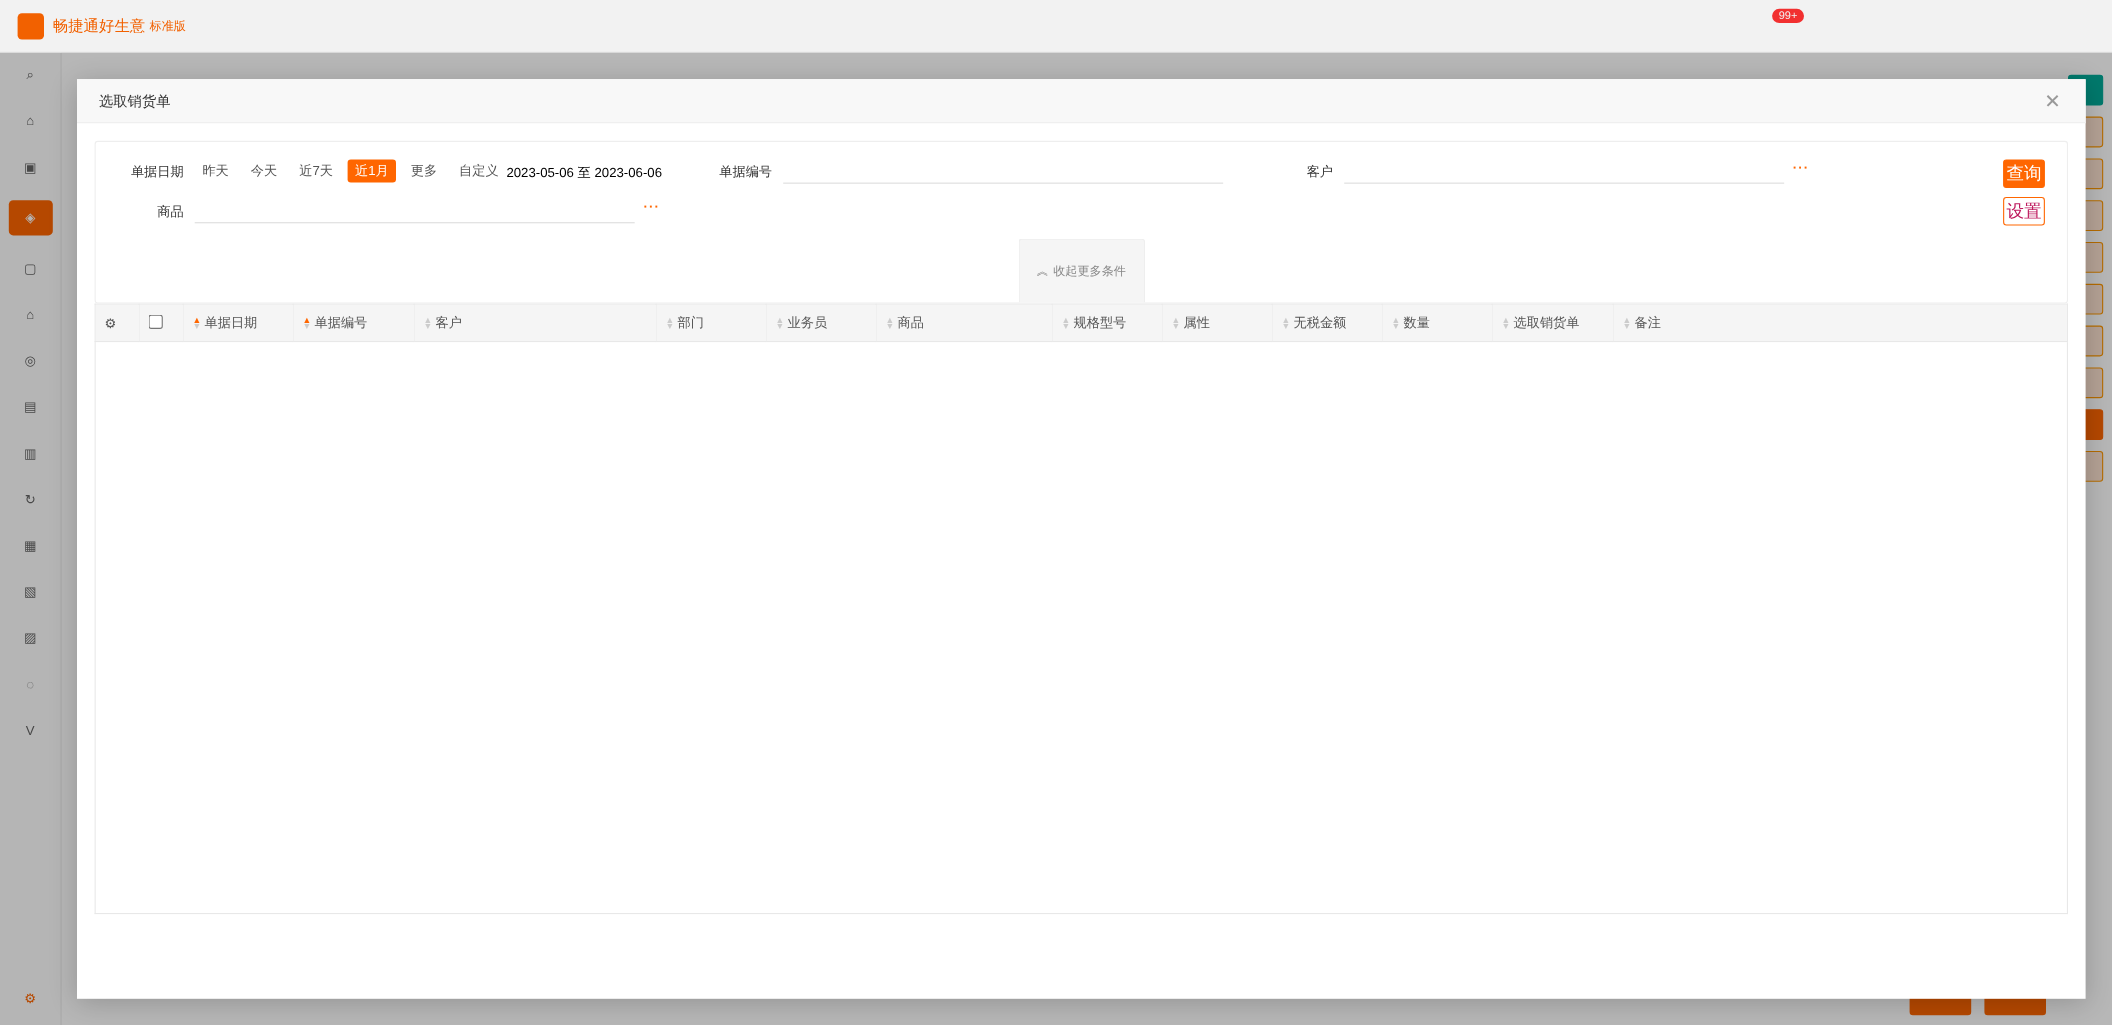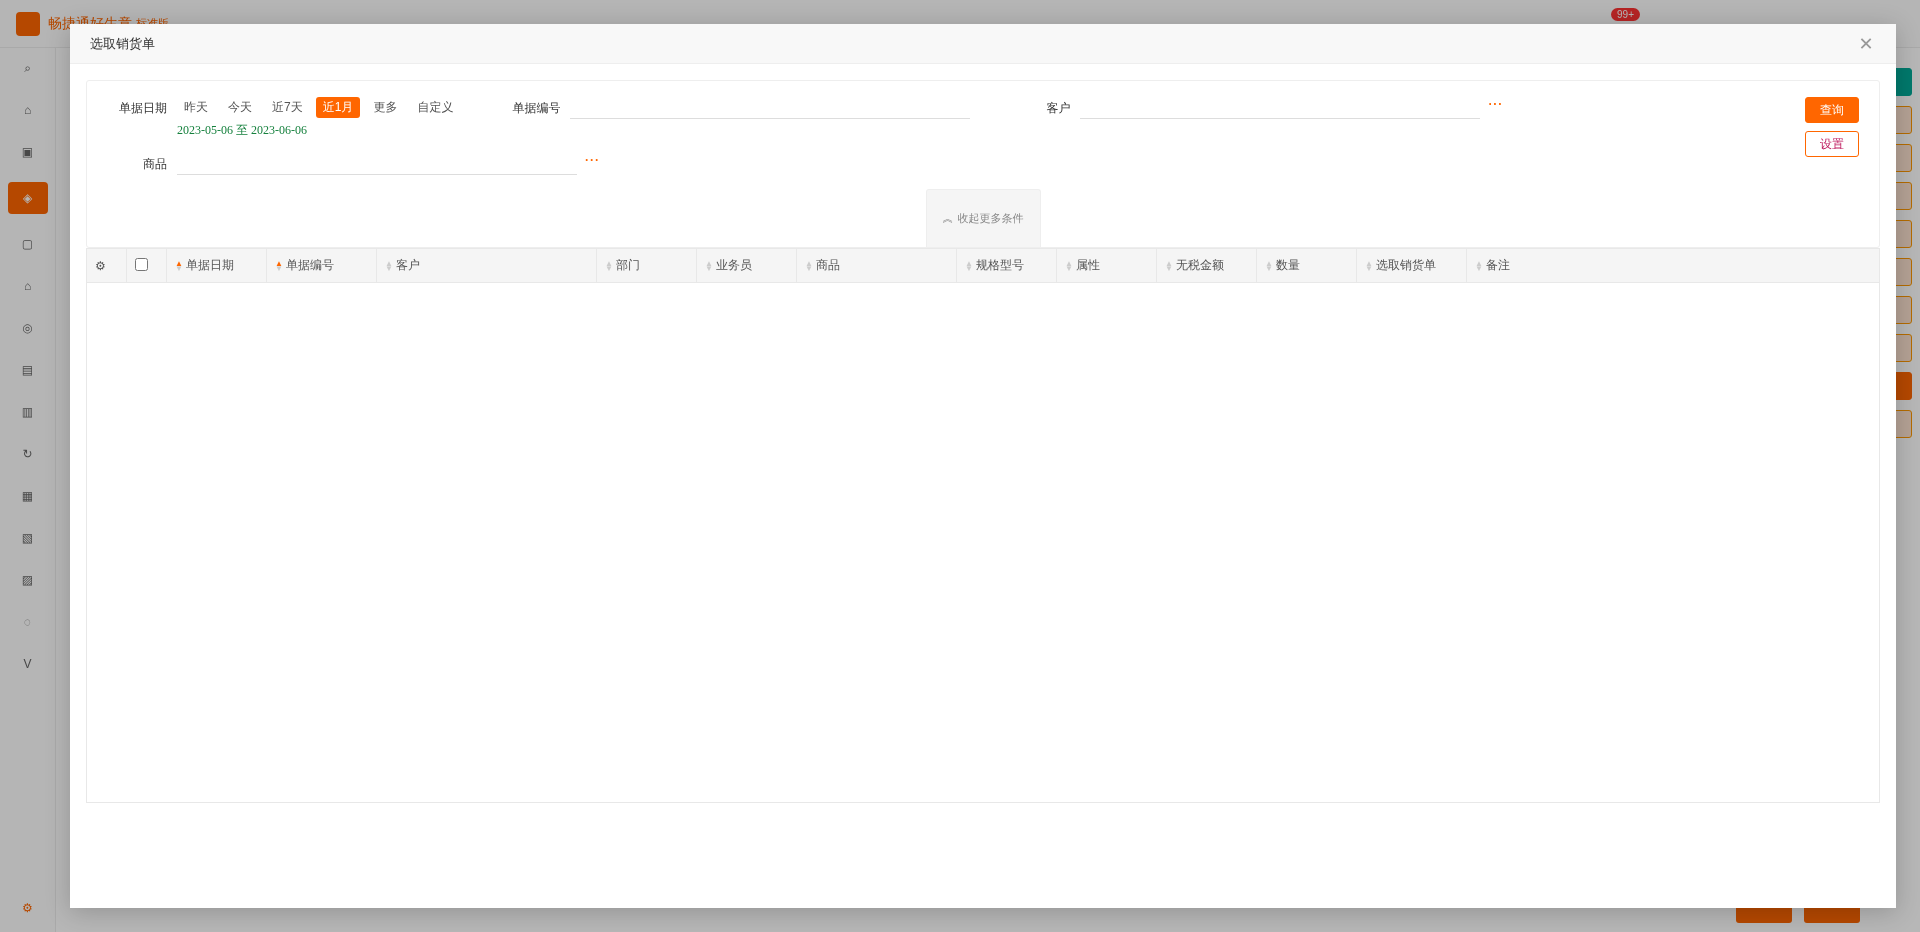--- a/index.html
+++ b/index.html
@@ -17,43 +17,43 @@
 .bg-sidebar .sb-item.active { background: #f60; color: #fff; border-radius: 4px; width: 40px; height: 32px; }
 .bg-sidebar .sb-settings { margin-top: auto; margin-bottom: 12px; color: #f60; }
 .bg-right-rail { position: absolute; right: 0; top: 60px; width: 48px; display: flex; flex-direction: column; gap: 10px; padding: 8px; }
 .bg-right-rail .rr-btn { height: 28px; background: #ffe4d1; border: 1px solid #f90; border-radius: 3px; }
 .bg-right-rail .rr-btn.green { background: #0a9; border-color: #0a9; }
 .bg-right-rail .rr-btn.orange { background: #f60; border-color: #f60; }
 .bg-bottom-bar { position: absolute; bottom: 0; right: 0; height: 48px; width: 220px; display: flex; align-items: center; justify-content: flex-end; padding-right: 60px; gap: 12px; }
 .bg-bottom-bar .bb-btn { height: 30px; width: 56px; background: #f60; border-radius: 3px; }
 
 
-.overlay { position: absolute; inset: 0; background: rgba(0,0,0,0.25); }
+.overlay { position: absolute; inset: 0; background: rgba(0,0,0,0.25); margin-top: 48px; }
 .modal { position: absolute; left: 70px; top: 24px; right: 24px; bottom: 24px; background: #fff; box-shadow: 0 4px 24px rgba(0,0,0,0.2); display: flex; flex-direction: column; }
 .modal-header { height: 40px; background: #f8f8f8; border-bottom: 1px solid #eee; display: flex; align-items: center; padding: 0 20px; }
 .modal-title { font-size: 13px; color: #333; }
 .modal-close { margin-left: auto; cursor: pointer; color: #999; font-size: 18px; width: 20px; text-align: center; }
 .modal-body { flex: 1; overflow: auto; padding: 16px; }
 .modal-footer { height: 56px; border-top: 1px solid #eee; display: flex; align-items: center; justify-content: flex-end; padding: 0 24px; gap: 12px; }
 
 
 .filter-panel { border: 1px solid #eee; border-radius: 3px; padding: 16px 20px 0; position: relative; }
 .filter-row { display: flex; flex-wrap: wrap; gap: 40px 40px; margin-bottom: 14px; }
 .filter-item { display: flex; align-items: flex-start; }
 .filter-label { width: 70px; text-align: right; padding-right: 10px; color: #333; line-height: 22px; }
-.filter-value { display: flex; flex-direction: column; }
+.filter-value { display: flex; flex-direction: row; }
 .date-chips { display: flex; gap: 6px; align-items: center; }
 .chip { padding: 2px 7px; border-radius: 3px; cursor: pointer; color: #555; }
 .chip.active { background: #f60; color: #fff; }
-.date-range { color: #15803d; margin-top: 4px; font-family: Liberation Serif, serif; }
+.date-range { color: #000000; margin-top: 4px; }
 .f-input { border: none; border-bottom: 1px solid #ddd; width: 460px; height: 22px; background: transparent; }
 .f-input.narrow { width: 400px; }
 .more-dots { color: #f60; margin-left: 8px; cursor: pointer; font-weight: bold; letter-spacing: 1px; }
 .filter-actions { position: absolute; right: 20px; top: 16px; display: flex; flex-direction: column; gap: 8px; }
-.btn { height: 26px; padding: 0 14px; border-radius: 3px; cursor: pointer; border: 1px solid #ddd; background: #fff; color: #333; font-size: 12px; }
+.btn { height: 26px; padding: 0 2px; border-radius: 3px; cursor: pointer; border: 1px solid #ddd; background: #fff; color: #333; font-size: 16px; }
 .btn.primary { background: #f60; border-color: #f60; color: #fff; }
 .btn.outline { border-color: #f60; color: #be185d; background: #fff; }
 .btn.large { height: 32px; padding: 0 20px; font-size: 13px; }
 .collapse-bar { text-align: center; margin-top: 4px; }
 .collapse-tab { display: inline-block; background: #f5f5f5; border: 1px solid #eee; border-bottom: none; border-radius: 3px 3px 0 0; padding: 21px 16px; color: #888; cursor: pointer; font-size: 11px; }
 .collapse-tab .chev { margin-right: 4px; }
 
 
 .detail-head { display: flex; align-items: center; margin: 14px 0 8px; }
 .detail-title { font-weight: bold; font-size: 13px; margin-right: 14px; }

